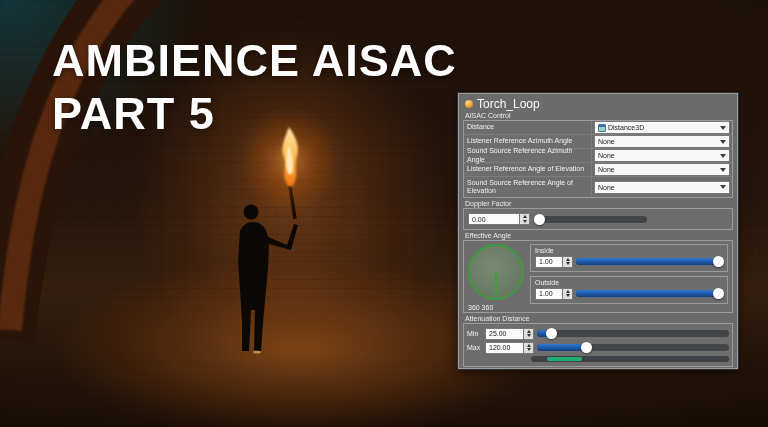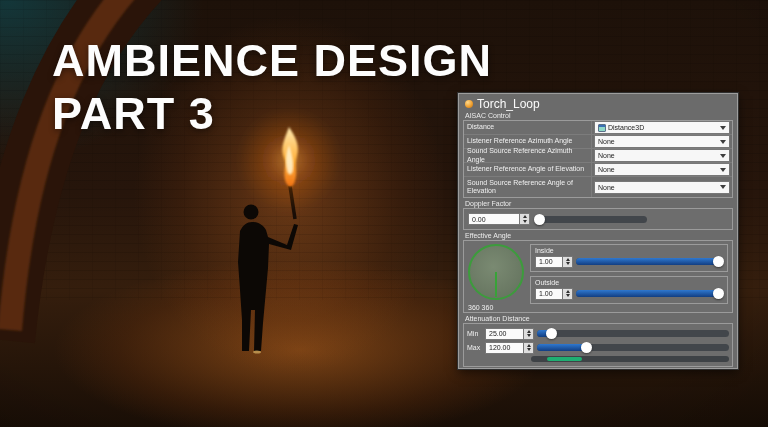--- a/index.html
+++ b/index.html
@@ -146,22 +146,22 @@
       <circle cx="289" cy="160" r="52" fill="url(#glow)" filter="url(#softer)"></circle>
       <path fill="url(#flameGrad)" filter="url(#soft)" d="M289,127 C284,140 280,148 284,158
         C287,165 283,170 285,180 C287,188 293,189 295,181 C298,171 294,166 297,156
         C300,145 295,136 289,127 Z"></path>
       <path fill="#fff3cf" opacity=".85" filter="url(#soft)" d="M289,145 C286,153 285,160 287,170
         C288,176 292,176 293,170 C294,162 292,155 289,145 Z"></path>
     </g>
   </svg>
 
   <div class="headline">
-    <div>AMBIENCE DESIGN</div>
-    <div>PART 3</div>
+    <div>AMBIENCE AISAC</div>
+    <div>PART 5</div>
   </div>
 
   <div class="panel">
 
     <div class="panel-header">
       <span class="cue-icon"></span>
       <span>Torch_Loop</span>
     </div>
 
     <div class="glabel">AISAC Control</div>

